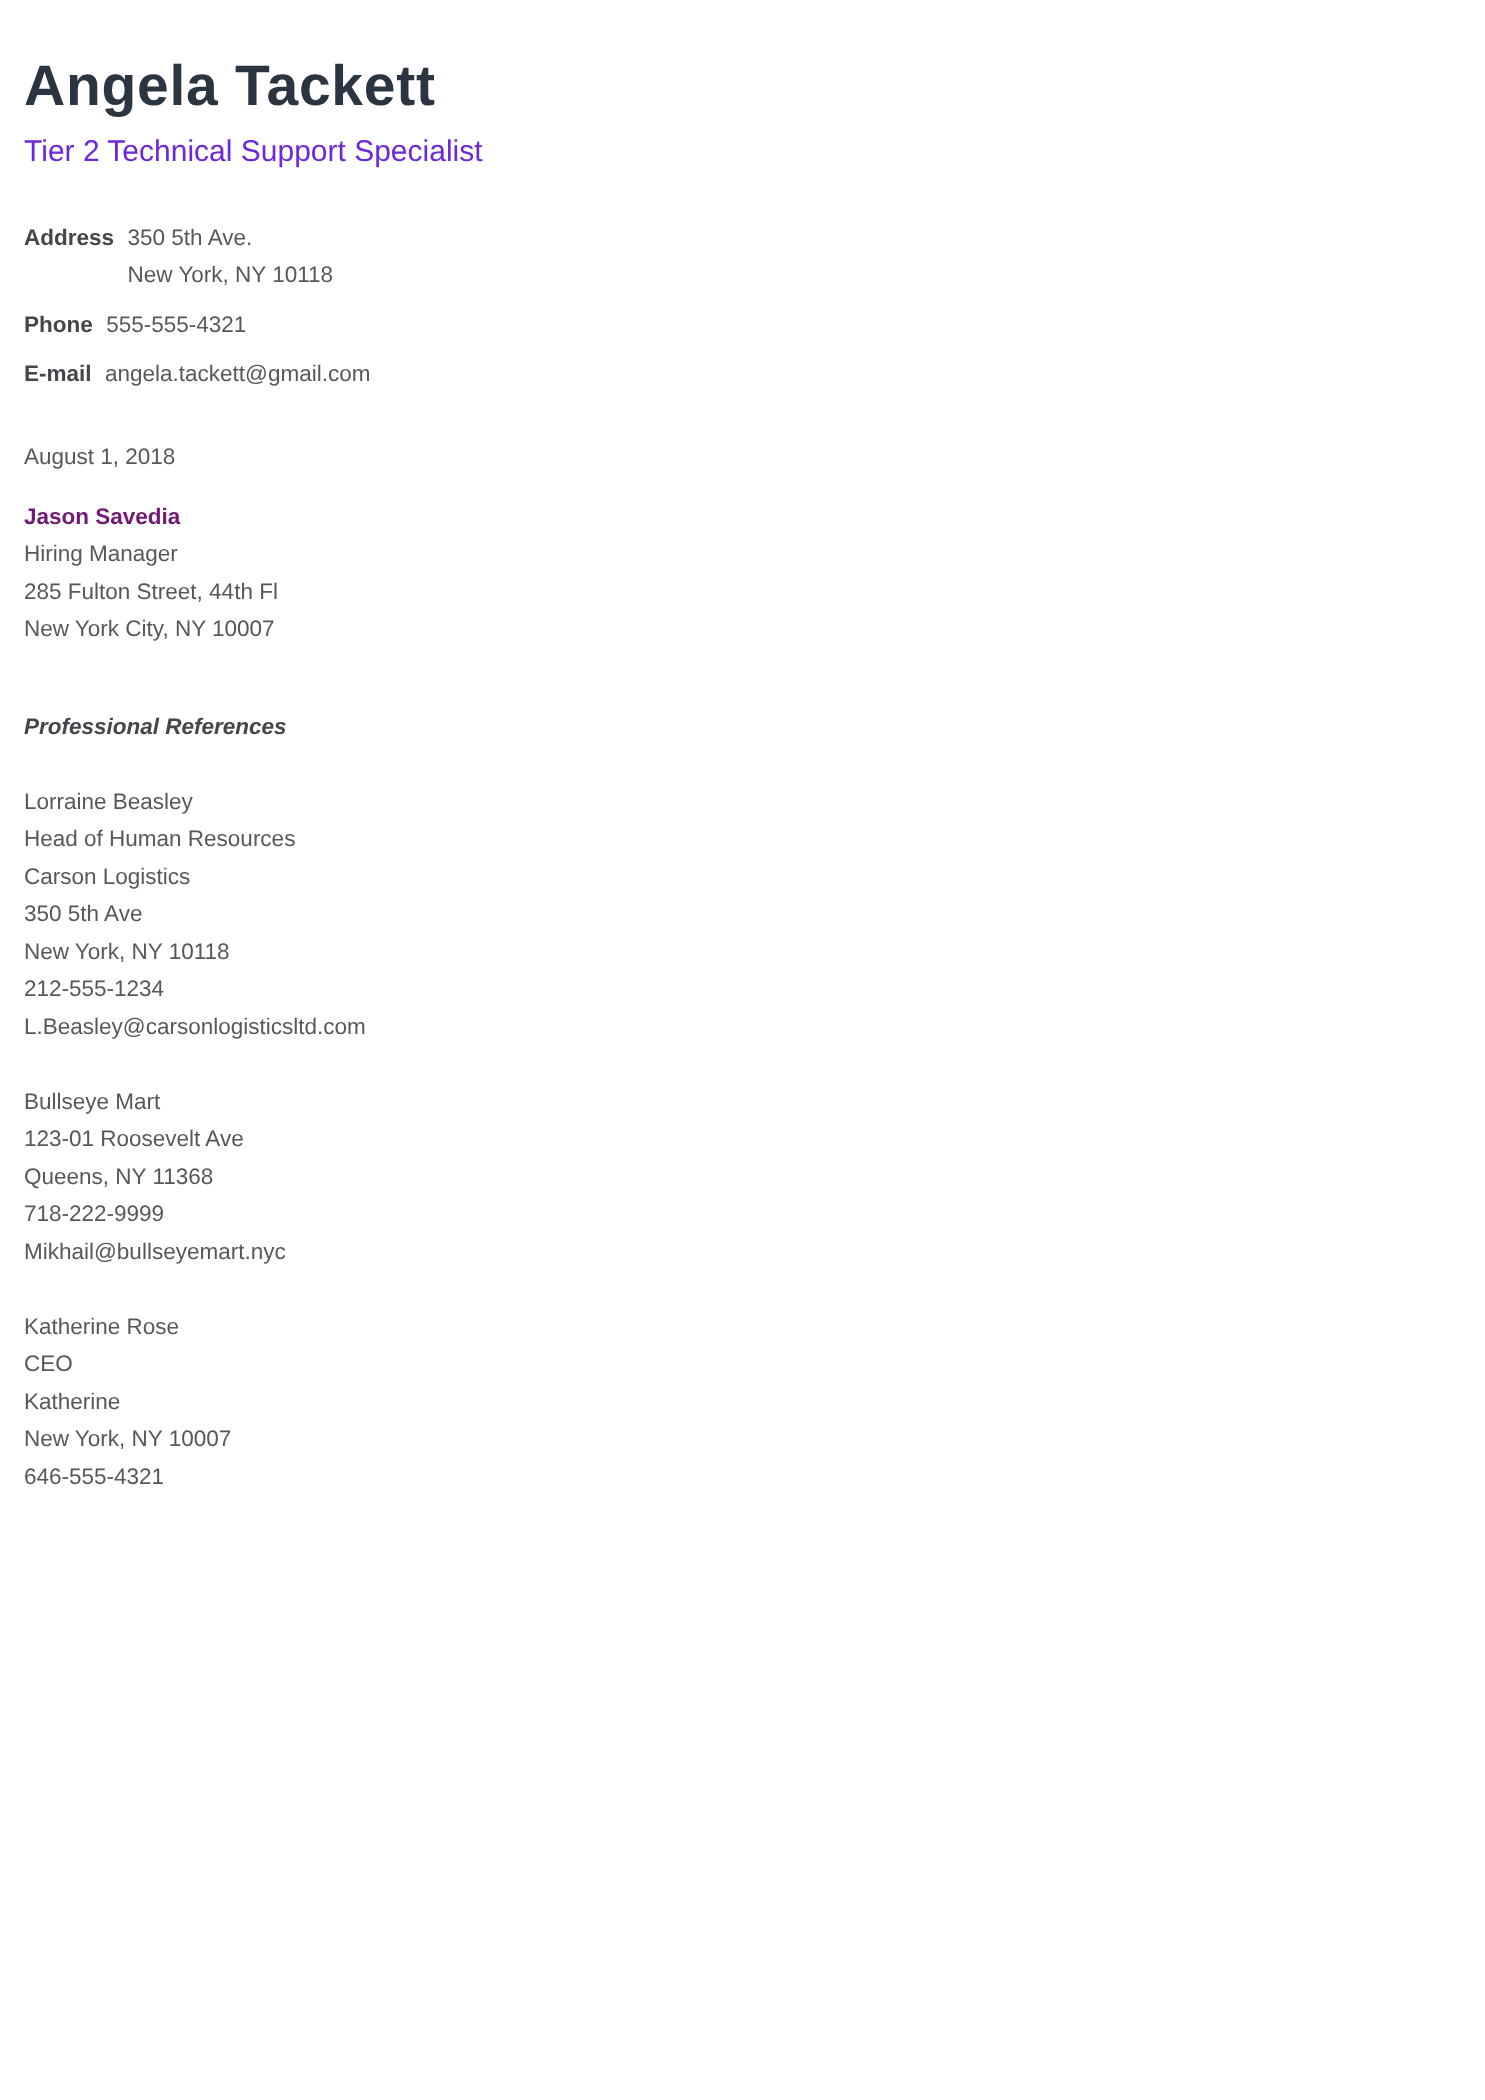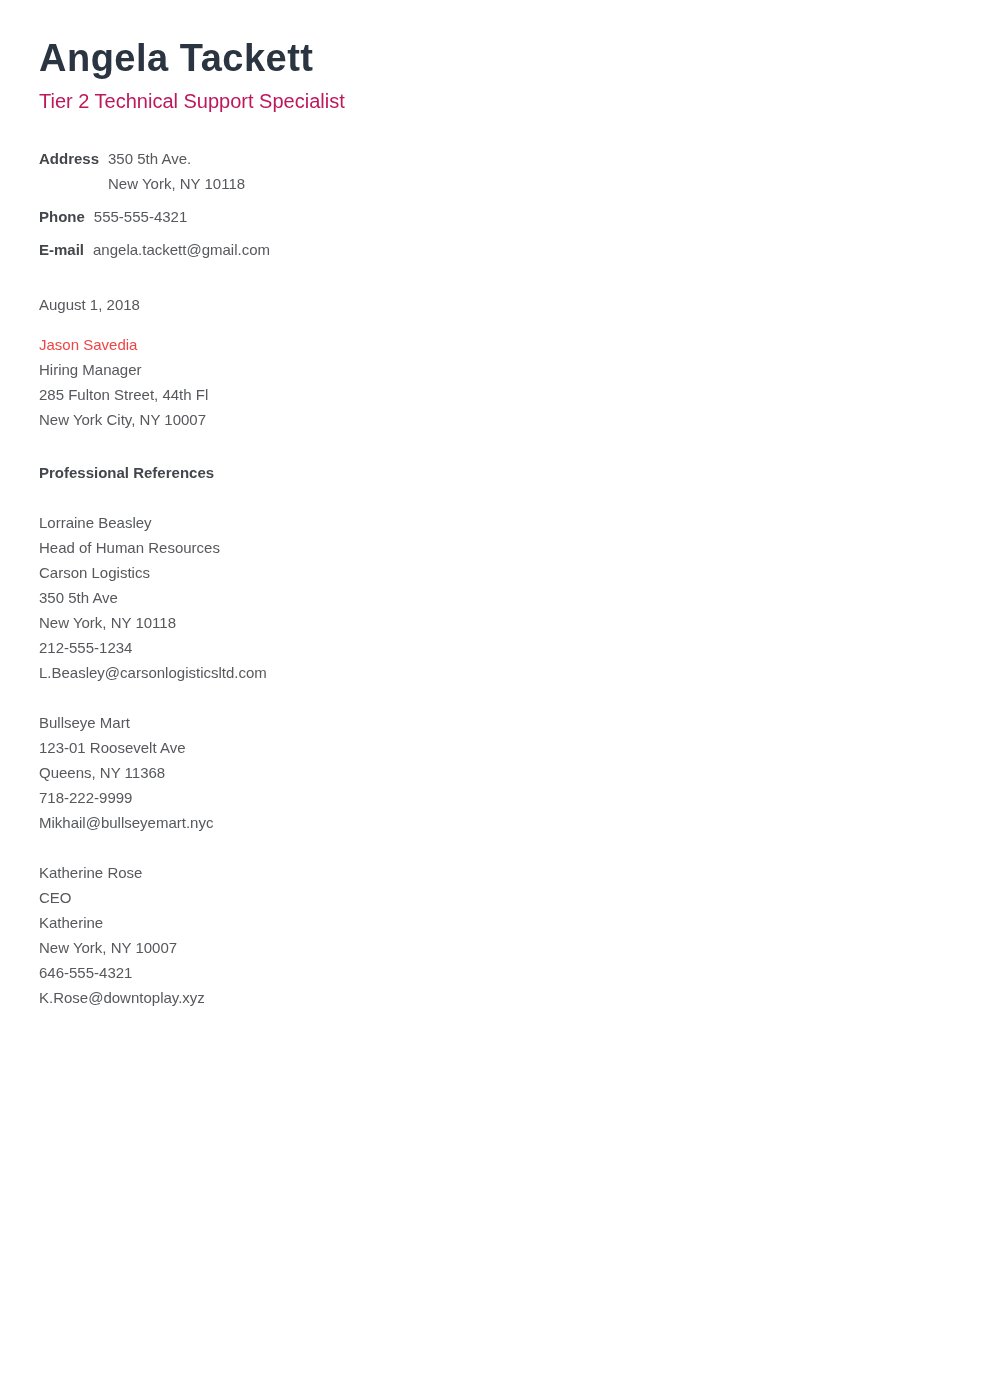--- a/index.html
+++ b/index.html
@@ -11,37 +11,37 @@
     width: 990px;
     height: 1400px;
     font-family: "Liberation Sans", sans-serif;
     color: #56585c;
     overflow: hidden;
   }
   .page {
     box-sizing: border-box;
     width: 990px;
     height: 1400px;
-    padding: 36px 40px 0 39px;
+    padding: 36px 40px 0 16px;
     background: #ffffff;
   }
   .doc-name {
     margin: 0;
     font-size: 38px;
     line-height: 44px;
     font-weight: 700;
     color: #2b3441;
     letter-spacing: 0.5px;
   }
   .doc-subtitle {
     margin: 8px 0 0 0;
     font-size: 20px;
     line-height: 26px;
     font-weight: 400;
-    color: #be185d;
+    color: #6d28d9;
   }
   .body-text {
     font-size: 15px;
     line-height: 25px;
   }
   .contact-block {
     margin-top: 32px;
   }
   .contact-row {
     display: flex;
@@ -57,27 +57,28 @@
   .contact-value div {
     white-space: nowrap;
   }
   .date-line {
     margin-top: 30px;
   }
   .recipient-block {
     margin-top: 15px;
   }
   .recipient-name {
-    font-weight: 400;
-    color: #ef4444;
+    font-weight: 700;
+    color: #701a75;
   }
   .section-heading {
-    margin-top: 28px;
+    margin-top: 40px;
     font-weight: 700;
     color: #43464a;
+    font-style: italic;
   }
   .reference-block {
     margin-top: 25px;
   }
 </style>
 </head>
 <body>
 
 <div class="page">
 
@@ -134,16 +135,15 @@
     <div>718-222-9999</div>
     <div>Mikhail@bullseyemart.nyc</div>
   </div>
 
   <div class="reference-block body-text">
     <div>Katherine Rose</div>
     <div>CEO</div>
     <div>Katherine</div>
     <div>New York, NY 10007</div>
     <div>646-555-4321</div>
-    <div>K.Rose@downtoplay.xyz</div>
   </div>
 
 </div>
 
 </body></html>

